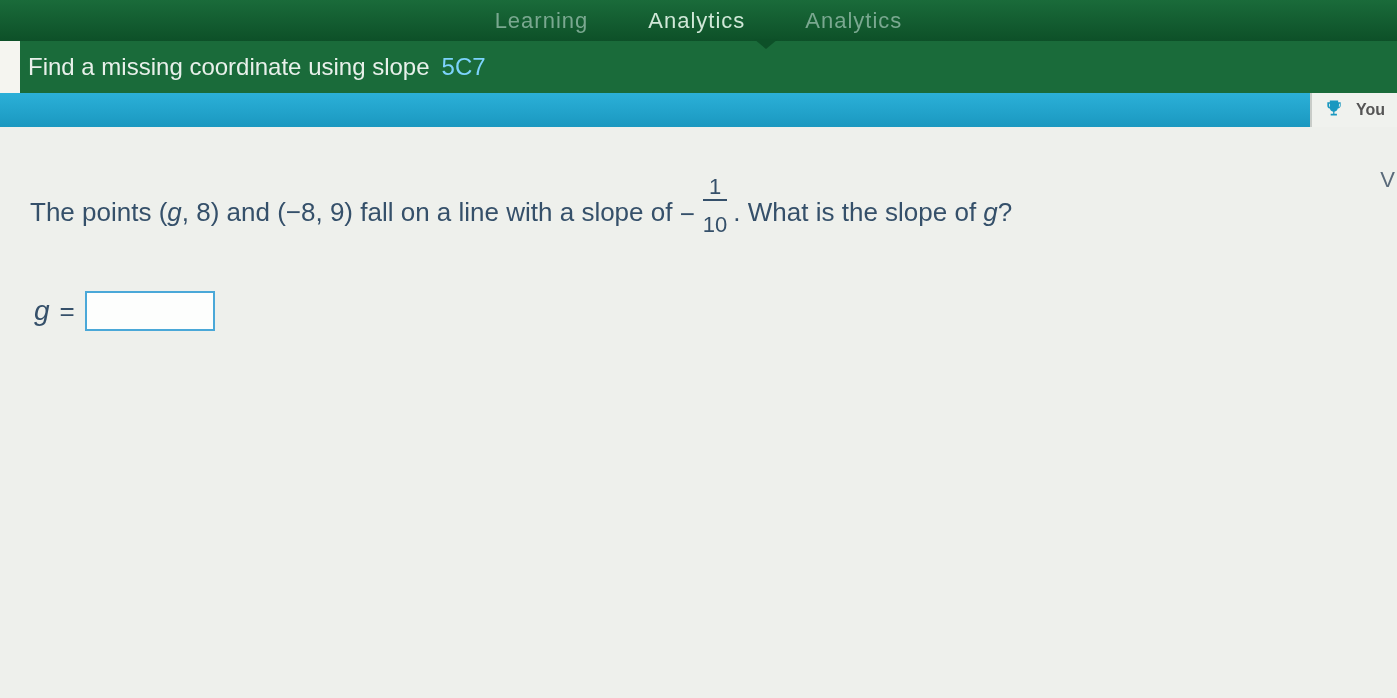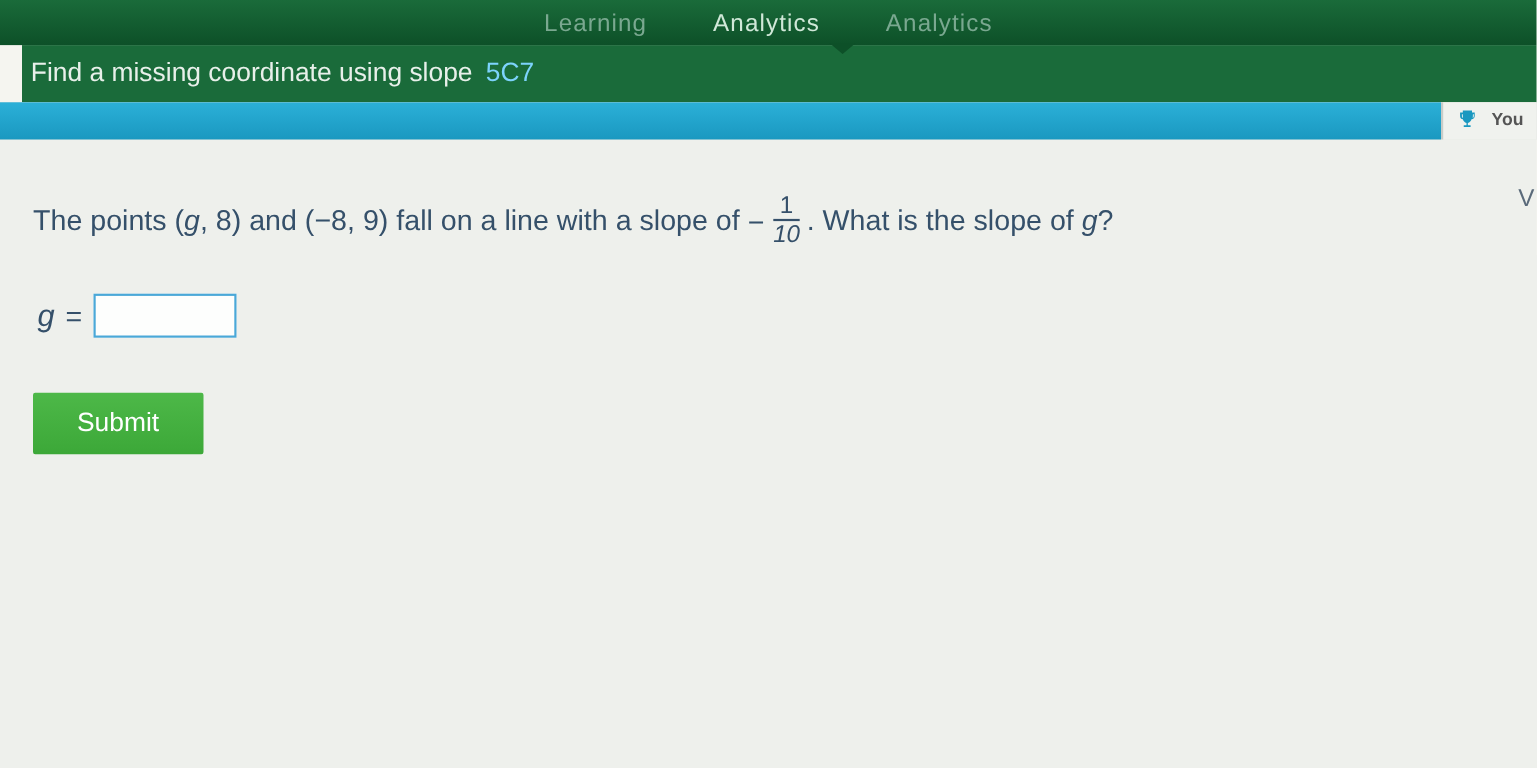--- a/index.html
+++ b/index.html
@@ -118,23 +118,22 @@
       font-size: 22px;
       position: relative;
       top: -2px;
     }
     .fraction .num {
       border-bottom: 2px solid #35506a;
       padding: 0 6px;
       line-height: 1.1;
     }
     .fraction .den {
-      padding: 0 4px;
+      padding: 12px 4px;
       line-height: 1.1;
-      font-style: italic;
     }
     .neg-sign {
       vertical-align: middle;
       margin-right: 2px;
     }
     .answer-row {
       display: flex;
       align-items: center;
       gap: 10px;
       margin-bottom: 50px;
@@ -205,14 +204,13 @@
         <span class="den">10</span>
       </span><span>. What is the slope of </span><span class="italic">g</span><span>?</span>
   </div>
 
   <div class="answer-row">
     <span class="answer-label">g</span>
     <span class="equals">=</span>
     <input type="text" class="answer-input" value="" style="">
   </div>
 
-  <button class="submit-btn">Submit</button>
 </div>
 
 </body></html>

